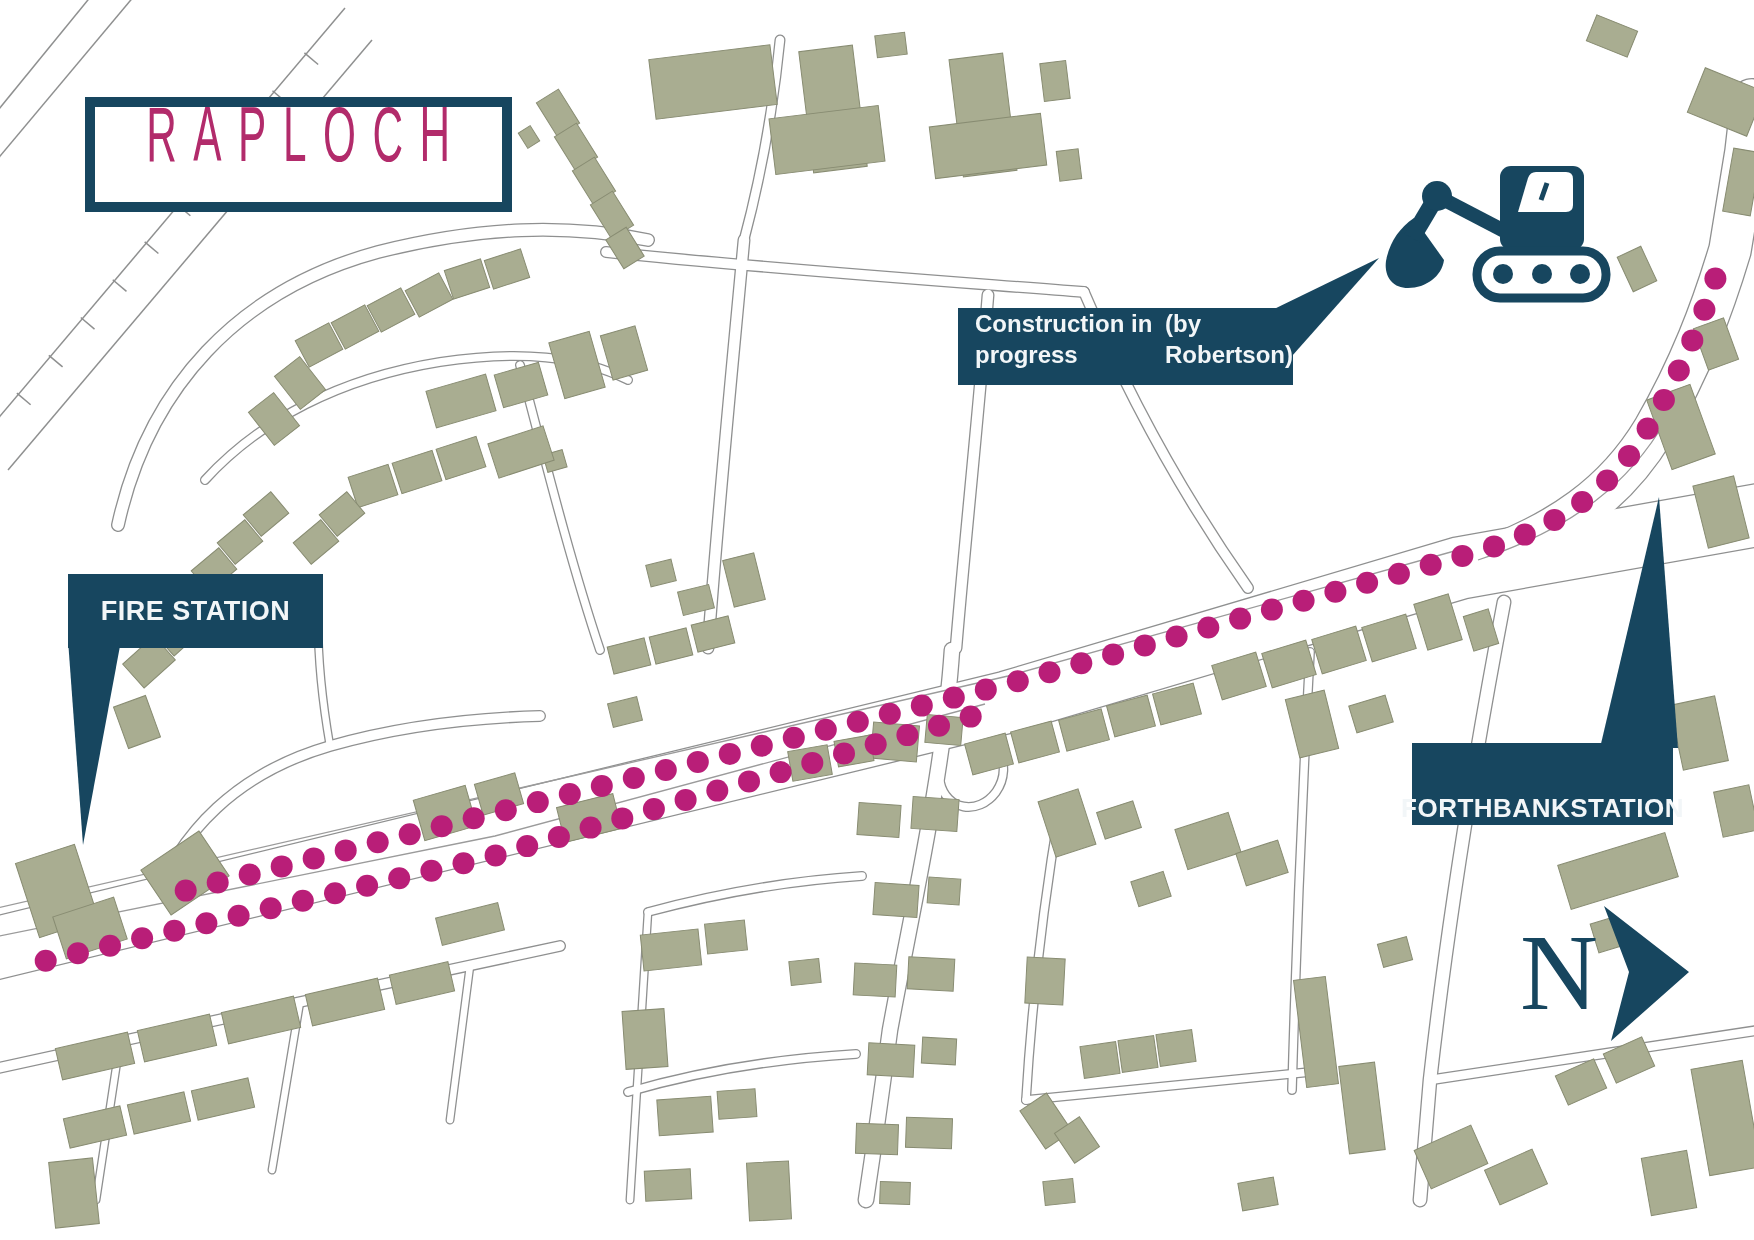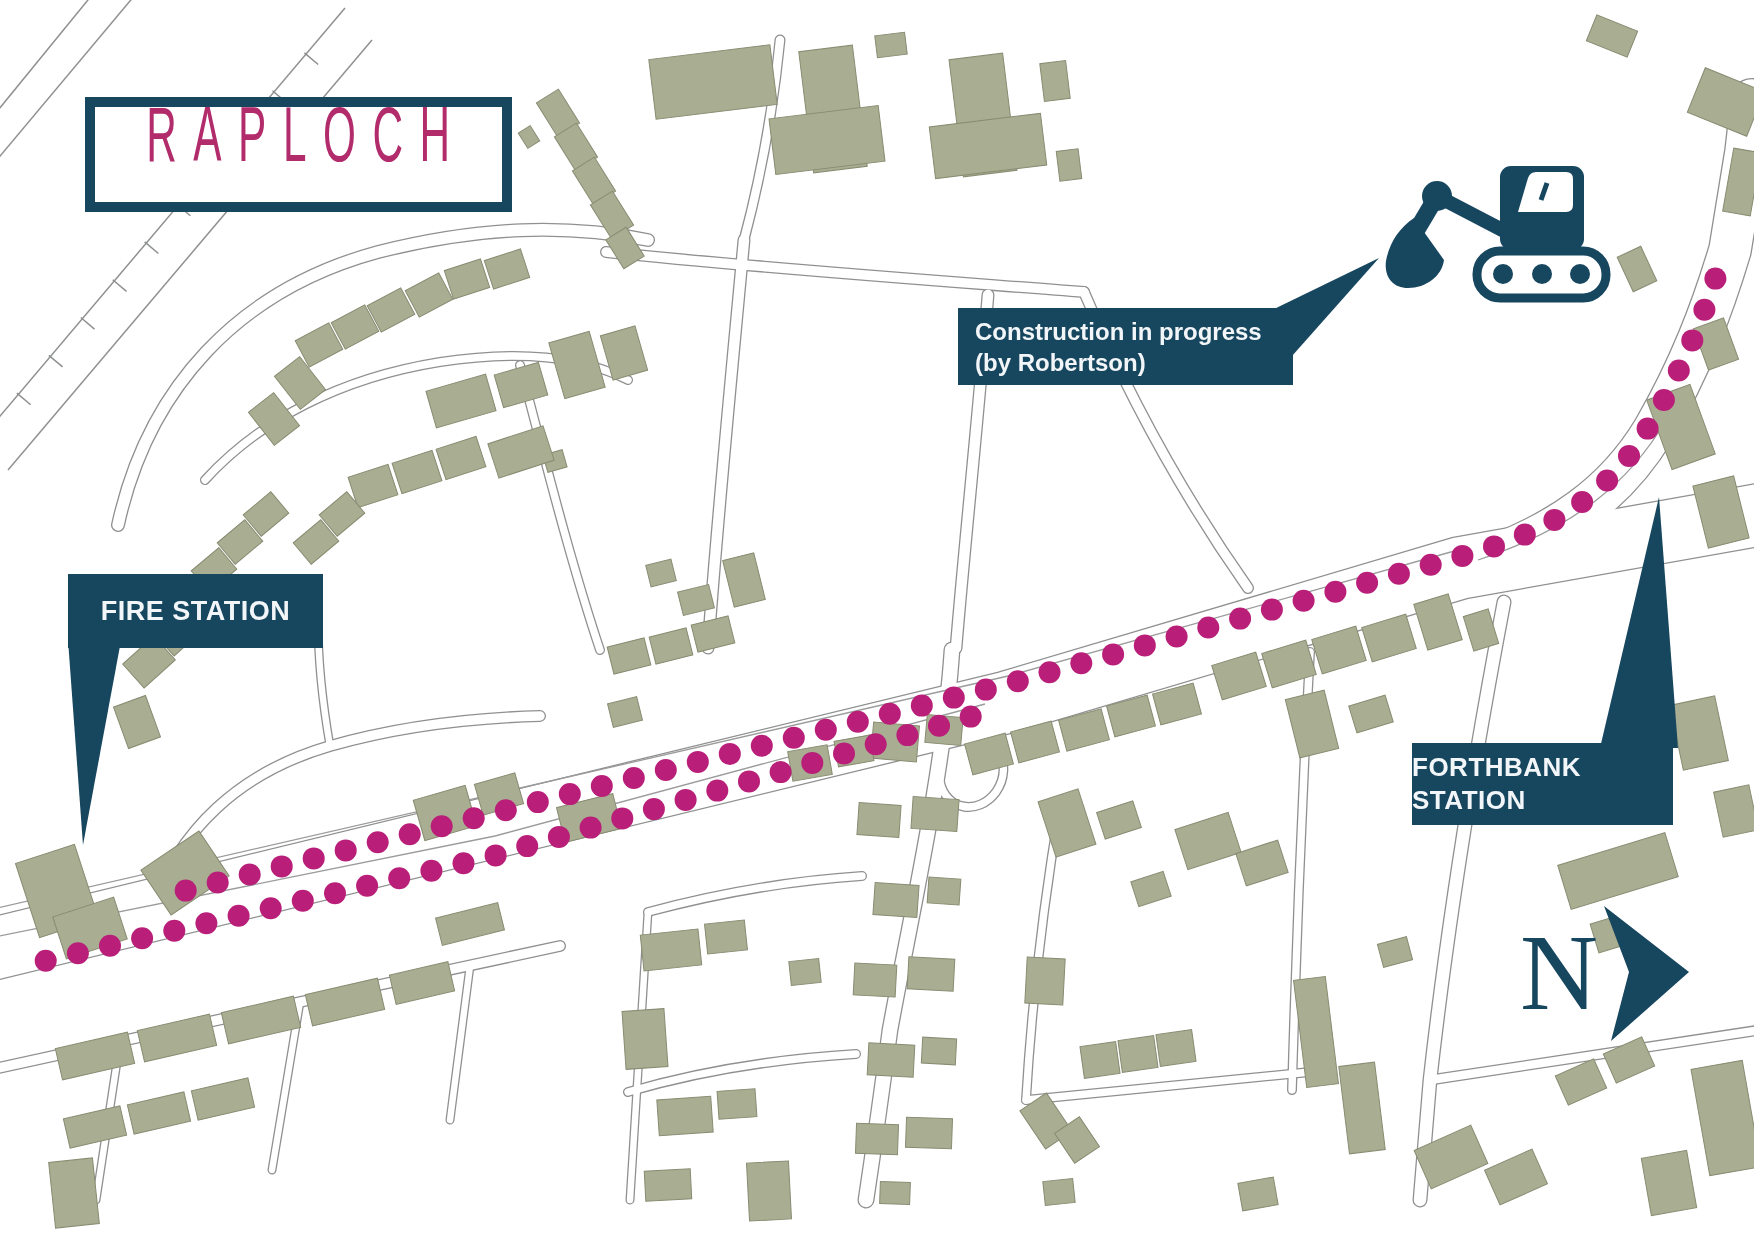--- a/index.html
+++ b/index.html
@@ -24,25 +24,25 @@
     border:10px solid var(--navy);display:flex;align-items:flex-start;justify-content:center;
   }
   .title-text{
     color:var(--title);font-size:46px;font-weight:normal;letter-spacing:18px;
     padding-left:18px; 
     transform:scaleY(1.7) scaleX(0.92);transform-origin:center;
     white-space:nowrap;
   }
   .navy-label{
     background:var(--navy);color:var(--labeltext);font-weight:bold;
-    display:flex;flex-direction:column;justify-content:center;
+    display:flex;flex-direction:row;justify-content:center;
   }
   .fire-label{left:68px;top:574px;width:255px;height:74px;font-size:27px;align-items:center;letter-spacing:0.5px;}
   .construction-label{left:958px;top:308px;width:335px;height:77px;font-size:24px;line-height:31px;padding-left:17px;align-items:flex-start;}
-  .forthbank-label{left:1412px;top:743px;width:261px;height:82px;font-size:26px;line-height:33px;align-items:flex-start;letter-spacing:0.5px;}
+  .forthbank-label{left:1412px;top:743px;width:261px;height:82px;font-size:26px;line-height:33px;align-items:flex-end;letter-spacing:0.5px;}
   .north-n{
     left:1514px;top:918px;width:90px;height:110px;color:var(--navy);
     font-family:"Liberation Serif",serif;font-size:108px;line-height:110px;text-align:center;
   }
 </style>
 </head>
 <body>
 
 <div class="stage">
 

